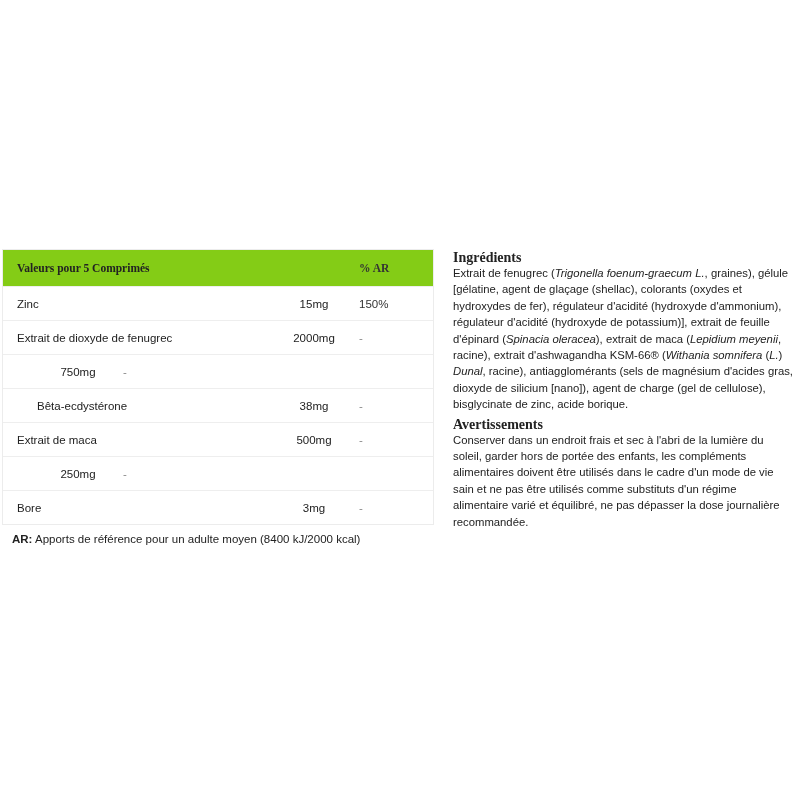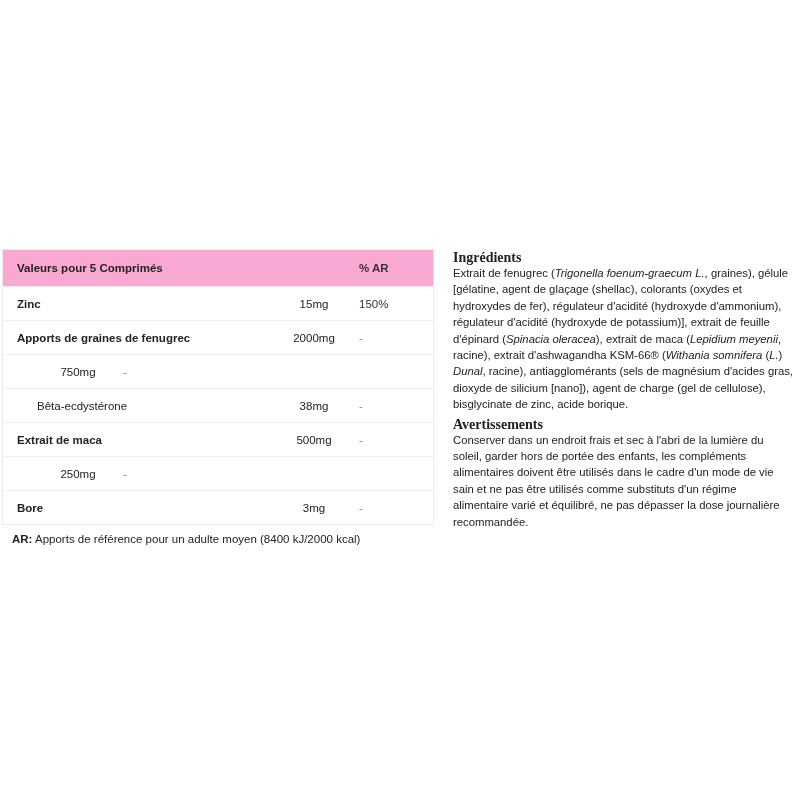--- a/index.html
+++ b/index.html
@@ -1,20 +1,20 @@
 <!DOCTYPE html>
 <html><head>
 <meta charset="utf-8">
 <style>
   html, body { margin:0; padding:0; background:#ffffff; }
   body { width:800px; height:800px; position:relative; font-family:"Liberation Sans", sans-serif; color:#222; overflow:hidden; }
   .table-wrap { position:absolute; left:2px; top:249px; width:430px; border:1px solid #ececec; background:#fff; }
   .row { display:flex; align-items:center; height:33px; border-top:1px solid #eeeeee; font-size:11.5px; }
-  .row.header { background:#f9a8d4; height:36px; border-top:none; font-weight:bold; }
-  .row .name { flex:1; padding-left:14px; font-weight:bold; }
+  .row.header { background:#84cc16; height:36px; border-top:none; font-weight:bold;font-family:Liberation Serif, serif; }
+  .row .name { flex:1; padding-left:14px; font-weight:normal; }
   .row.sub .name { padding-left:34px; font-weight:normal; }
   .row.header .name { font-weight:bold; }
   .row .amount { width:120px; text-align:center; padding-left:30px; box-sizing:border-box; }
   .row .ar { width:60px; text-align:left; padding-right:14px; color:#333; }
   .row .ar.dash { color:#888; }
   .footnote { position:absolute; left:12px; top:533px; font-size:11.5px; color:#222; }
   .footnote b { font-weight:bold; }
   .right { position:absolute; left:453px; top:250px; width:340px; font-size:11.3px; line-height:16.4px; color:#222; }
   .right h4 { margin:0; font-size:14px; font-weight:bold; line-height:15px;font-family:Liberation Serif, serif; }
   .right p { margin:0 0 4px 0; }
@@ -29,21 +29,21 @@
     <span class="amount"></span>
     <span class="ar">% AR</span>
   </div>
   <div id="rows">
       <div class="row">
         <span class="name">Zinc</span>
         <span class="amount">15mg</span>
         <span class="ar">150%</span>
       </div>
       <div class="row">
-        <span class="name">Apports de graines de fenugrec</span>
+        <span class="name">Extrait de dioxyde de fenugrec</span>
         <span class="amount">2000mg</span>
         <span class="ar dash">-</span>
       </div>
       <div class="row">
         <span class="amount">750mg</span>
         <span class="ar dash">-</span>
       </div>
       <div class="row sub">
         <span class="name">Bêta-ecdystérone</span>
         <span class="amount">38mg</span>

